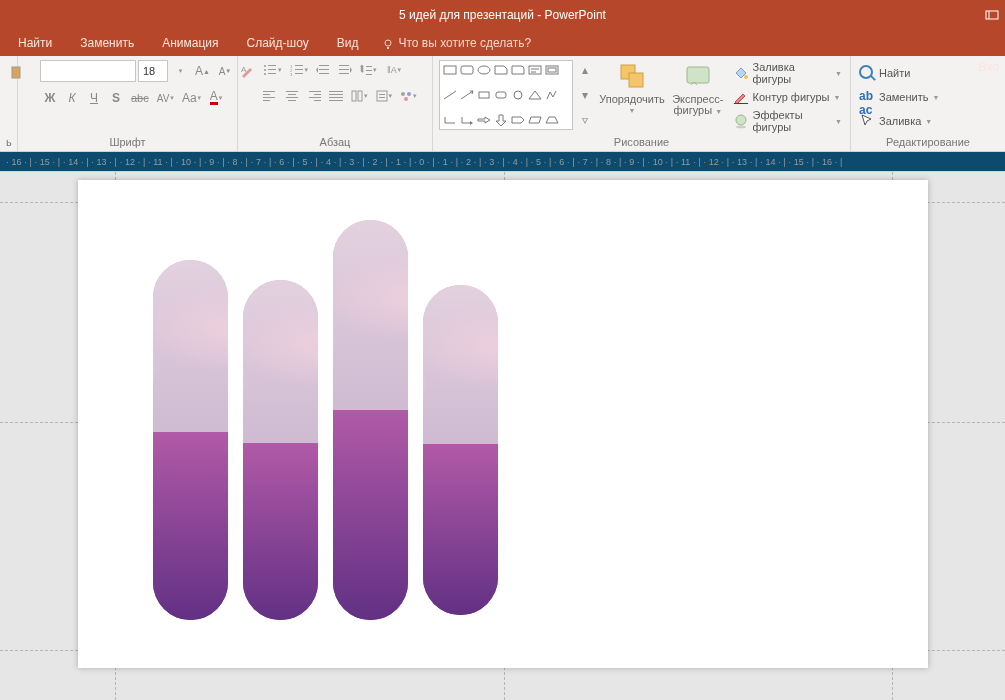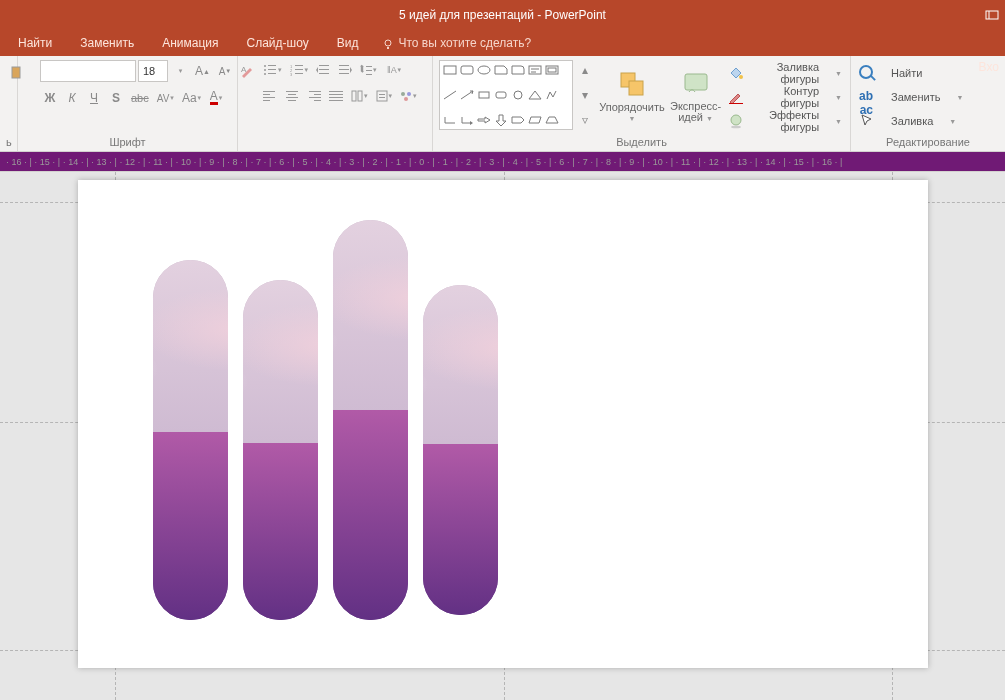--- a/index.html
+++ b/index.html
@@ -87,21 +87,21 @@
     border: 1px solid #c8c6c4; background: #fff;
     font-size: 11px; color: #aaa; padding-left: 4px;
   }
   .font-size-box {
     width: 30px; height: 22px;
     border: 1px solid #c8c6c4; background: #fff;
     font-size: 11px; color: #333; padding-left: 4px;
   }
 
   .big-btn {
-    display: flex; flex-direction: column; align-items: center; justify-content: center;
+    display: flex; flex-direction: column; align-items: center; 
     width: 66px; height: 70px;
     gap: 2px; color: #666;
     border: 1px solid transparent; border-radius: 2px;
     cursor: pointer;
   }
   .big-btn .big-icon { width: 30px; height: 30px; }
 
   
   .shapes-box {
     width: 134px; height: 70px;
@@ -112,35 +112,34 @@
     padding: 3px 3px;
     gap: 2px;
   }
   .shape-row { display: flex; gap: 3px; }
   .mini-shape { width: 14px; height: 12px; display: inline-flex; align-items: center; justify-content: center; color: #7a7a7a; }
   .mini-shape svg { width: 14px; height: 12px; }
   .sb-side { display: flex; flex-direction: column; justify-content: space-between; height: 70px; padding-left: 2px; }
   .sb-side .icon-btn { width: 14px; height: 20px; }
 
   .menu-line {
-    display: flex; align-items: center; gap: 16px;
+    display: flex; align-items: center; gap: 4px;
     height: 22px;
     color: #555; cursor: pointer;
     padding: 0 2px;
-    text-align: right;
   }
   .menu-line .micon { width: 16px; height: 16px; display: inline-flex; }
 
   
   .sliver { width: 18px; }
 
   
   .ruler {
     height: 20px;
-    background: #701a75;
+    background: #0c4a6e;
     border-bottom: 1px solid #d4d2d0;
     font-size: 9px; color: #9a9a9a;
     letter-spacing: 0;
     white-space: nowrap;
     overflow: hidden;
     display: flex; align-items: center;
     padding-left: 6px;
   }
 
   
@@ -385,20 +384,21 @@
           <span class="icon-btn caret">
               <svg width="12" height="12" viewBox="0 0 12 12">
                 <circle cx="3" cy="4" r="2" fill="#9a9"></circle>
                 <circle cx="9" cy="4" r="2" fill="#99d"></circle>
                 <circle cx="6" cy="9" r="2" fill="#d99"></circle>
               </svg>
             </span>
         </div>
       </div>
     </div>
+    <div class="group-label">Абзац</div>
   </div>
 
   <div class="group" style="width:418px">
     <div class="group-body">
 
       <div style="display:flex">
         <div class="shapes-box">
           <div class="shape-row">
             <span class="mini-shape">
                 <svg>
@@ -530,21 +530,21 @@
         <span>Упорядочить</span>
         <span style="font-size:7px;color:#999">▼</span>
       </div>
 
       <div class="big-btn" style="width:64px">
         <svg class="big-icon" viewBox="0 0 30 30">
           <rect x="4" y="6" width="22" height="16" rx="2" fill="#cfe3c6" stroke="#9ab98e"></rect>
           <path d="M8 24c2-3 4-3 6 0" stroke="#9ab98e" fill="none"></path>
         </svg>
         <span>Экспресс-</span>
-        <span style="margin-top:-3px"><span>идей</span> <span style="font-size:7px;color:#999">▼</span></span>
+        <span style="margin-top:-3px"><span>фигуры</span> <span style="font-size:7px;color:#999">▼</span></span>
       </div>
 
       <div class="rowcol" style="gap:2px;padding-top:2px">
         <div class="menu-line">
           <span class="micon">
               <svg viewBox="0 0 16 16">
                 <path d="M3 8l5-5 5 5-5 5z" fill="#bcd5ee" stroke="#6fa0cf"></path>
                 <circle cx="13" cy="12" r="2" fill="#f0c24a"></circle>
               </svg>
             </span>
@@ -566,21 +566,21 @@
               <svg viewBox="0 0 16 16">
                 <circle cx="8" cy="7" r="5" fill="#cfe3c6" stroke="#9ab98e"></circle>
                 <ellipse cx="8" cy="14" rx="5" ry="1.3" fill="#ccc"></ellipse>
               </svg>
             </span>
           <span>Эффекты фигуры</span>
           <span style="font-size:7px;color:#999">▼</span>
         </div>
       </div>
     </div>
-    <div class="group-label">Выделить</div>
+    <div class="group-label">Рисование</div>
   </div>
 
   <div class="group" style="flex:1;border-right:none">
     <div class="group-body">
       <div class="rowcol" style="gap:2px;padding-top:2px">
         <div class="menu-line">
           <span class="micon">
               <span class="find-icon"></span>
             </span>
           <span>Найти</span>

